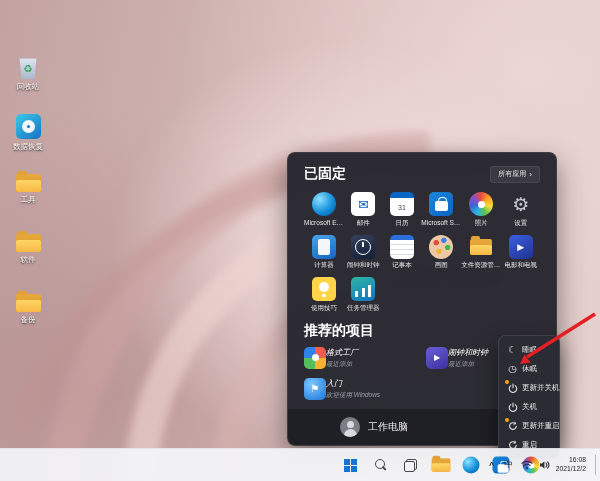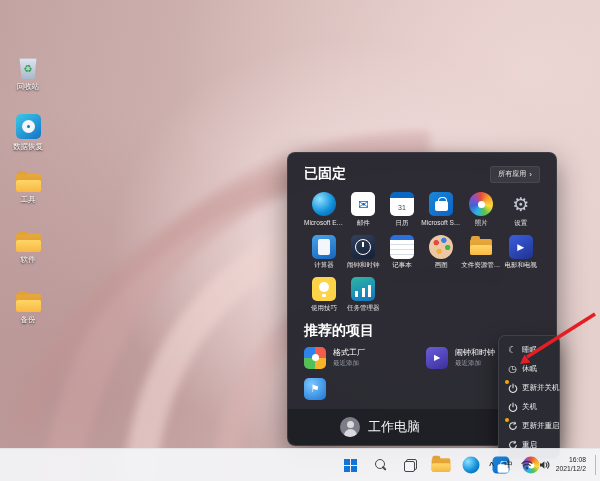--- a/index.html
+++ b/index.html
@@ -98,40 +98,40 @@
   .ic-tips::before { content:""; width:10px; height:10px; border-radius:50%; background:#fff; margin-bottom:4px; }
   .ic-tips::after { content:""; position:absolute; bottom:4px; left:10px; width:4px; height:3px; border-radius:1px; background:#fff; }
   .ic-taskmgr { background:linear-gradient(160deg,#2fb6a3,#1273c2); }
   .ic-taskmgr::before { content:""; position:absolute; inset:0;
       background-image:linear-gradient(#fff,#fff),linear-gradient(#fff,#fff),linear-gradient(#fff,#fff);
       background-size:3px 6px,3px 9px,3px 12px; background-position:4px 14px,10.5px 11px,17px 8px;
       background-repeat:no-repeat; }
 
   .rec-h { margin-top:9px; }
   .rec-grid { margin-top:7px; display:grid; grid-template-columns:1fr 1fr; column-gap:8px; row-gap:9px; }
-  .rec-item { display:flex; align-items:flex-start; gap:7px; cursor:pointer; }
+  .rec-item { display:flex; align-items:flex-end; cursor:pointer;font-style:italic; }
   .rec-icon { width:22px; height:22px; border-radius:5px; position:relative; flex:none;
               display:flex; align-items:center; justify-content:center; }
   .ic-ff { background:conic-gradient(#f25c4d 0 25%, #f7b32b 0 50%, #53c05a 0 75%, #2f83e8 0); }
   .ic-ff::after { content:""; width:7px; height:7px; border-radius:50%; background:#fff; }
   .ic-ve { background:linear-gradient(150deg,#6a5fd8,#3b2f9e); }
   .ic-ve::before { content:"▶"; color:#fff; font-size:8px; }
   .ic-gs { background:radial-gradient(circle at 35% 30%, #7cc8ff, #1c74d4); }
   .ic-gs::before { content:"⚑"; color:#fff; font-size:10px; }
   .rec-title { font-size:8px; color:#fff; white-space:nowrap; }
   .rec-sub { font-size:6.5px; color:#9ca0a8; margin-top:1.5px; white-space:nowrap; }
 
   .user-bar { position:absolute; left:0; right:0; bottom:0; height:36px;
       background:rgba(23,23,30,.6); border-radius:0 0 8px 8px;
       display:flex; align-items:center; padding:0 18px 0 52px; }
   .user-chip { display:flex; align-items:center; gap:8px; cursor:pointer; }
   .avatar { width:20px; height:20px; border-radius:50%; background:#7d7d88; position:relative; overflow:hidden; }
   .avatar::before { content:""; position:absolute; top:3.5px; left:6.5px; width:7px; height:7px; border-radius:50%; background:#d9d9de; }
   .avatar::after { content:""; position:absolute; top:12px; left:3.5px; width:13px; height:8px; border-radius:7px 7px 0 0; background:#d9d9de; }
-  .user-name { font-size:13px; color:#f0f0f2; }
+  .user-name { font-size:10px; color:#f0f0f2; }
   .power-btn { margin-left:auto; width:22px; height:22px; border-radius:4px;
       display:flex; align-items:center; justify-content:center; cursor:pointer; }
 
   
   .power-menu { position:absolute; left:498px; top:335px; width:62px; z-index:20;
       background:#2b2b33; border:1px solid rgba(255,255,255,.1); border-radius:7px;
       box-shadow:0 8px 20px rgba(0,0,0,.5); padding:4px; }
   .pm-item { display:flex; align-items:center; gap:4px; height:19px; padding:0 4px;
       border-radius:4px; cursor:pointer; color:#ececec; font-size:7.5px; white-space:nowrap; }
   .pm-ic { width:11px; height:11px; flex:none; position:relative;
@@ -291,20 +291,24 @@
       </div>
       <div class="rec-item">
         <div class="rec-icon ic-ve"></div>
         <div>
           <div class="rec-title">闹钟和时钟</div>
           <div class="rec-sub">最近添加</div>
         </div>
       </div>
       <div class="rec-item">
         <div class="rec-icon ic-gs"></div>
+        <div>
+          <div class="rec-title">入门</div>
+          <div class="rec-sub">欢迎使用 Windows</div>
+        </div>
       </div>
     </div>
   </div>
 
   <div class="user-bar">
     <div class="user-chip">
       <div class="avatar"></div>
       <span class="user-name">工作电脑</span>
     </div>
     <div class="power-btn">

